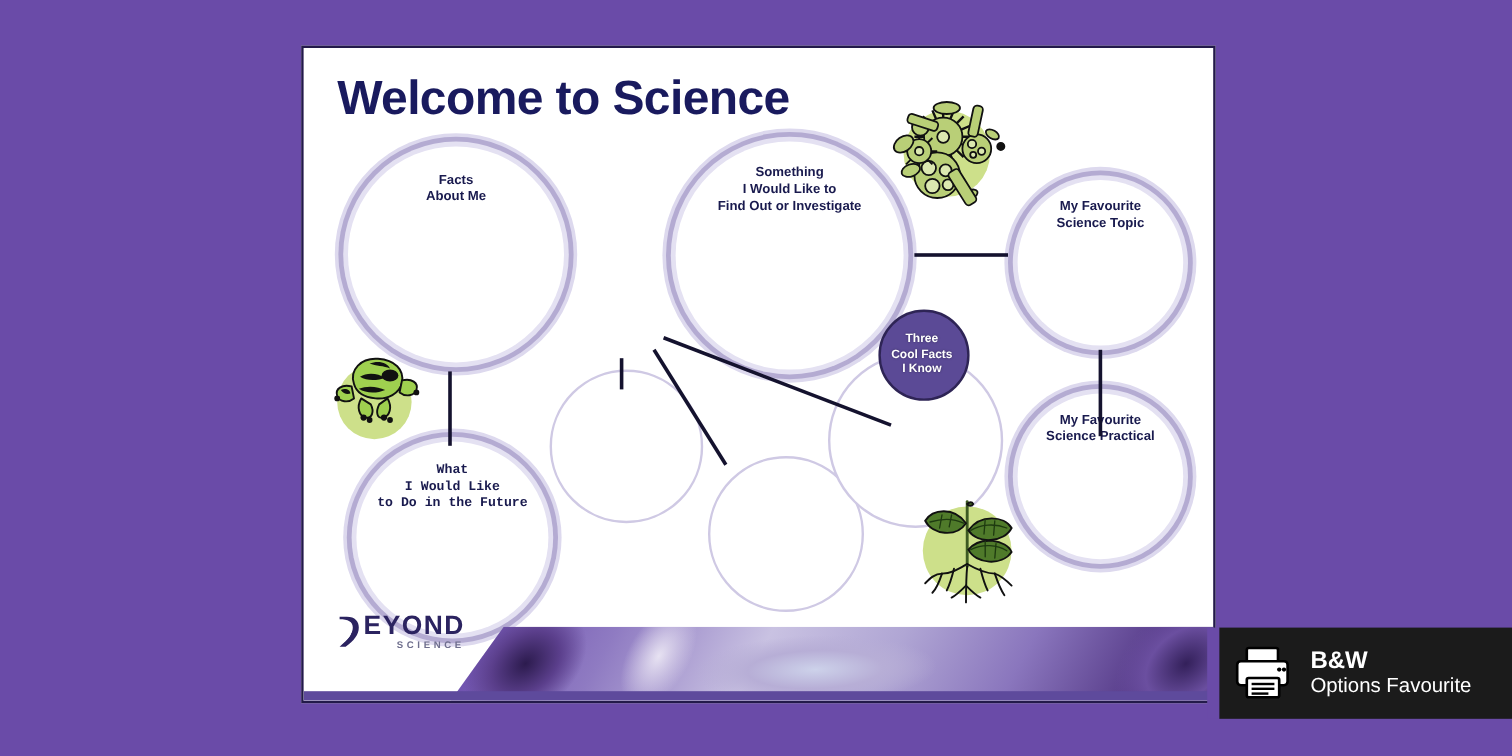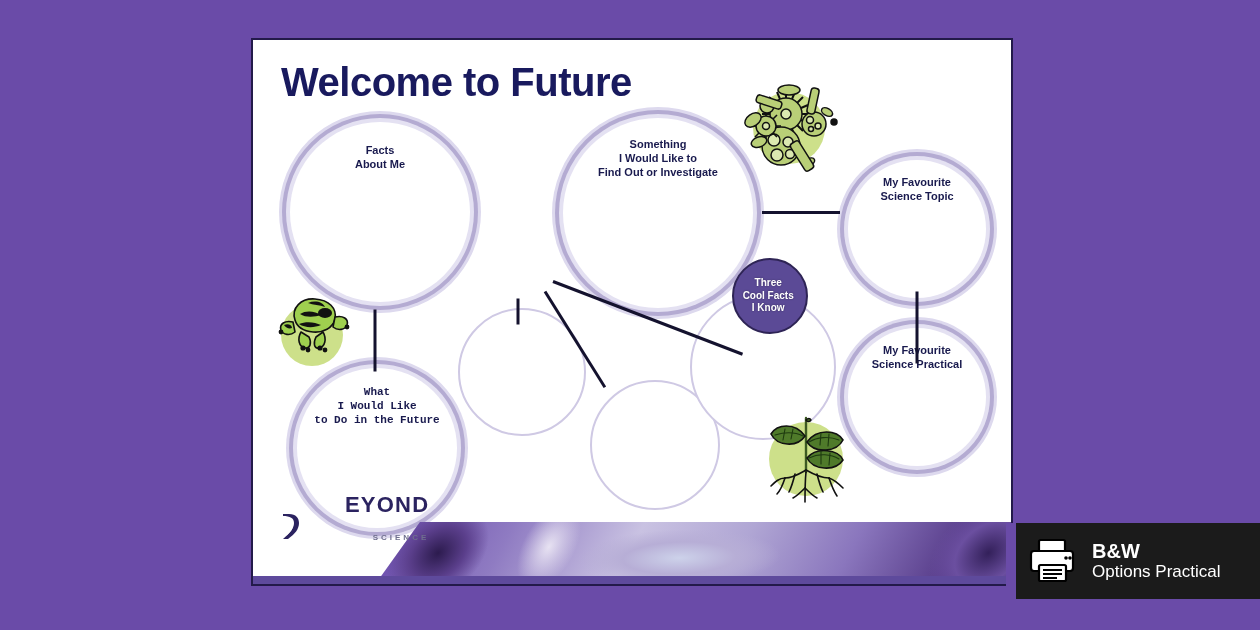--- a/index.html
+++ b/index.html
@@ -131,31 +131,30 @@
     background: #5e4a9c;
   }
 
   
   #logo {
     position: absolute;
     left: 27px; bottom: 42px;
     z-index: 12;
     display: flex;
     align-items: flex-end;
-    gap: 42px;
   }
   #logo .mark { width: 22px; height: 30px; }
   #logo .words { margin-left: 1px; line-height: 1; }
   #logo .word-main {
     font-size: 22px; font-weight: bold; color: #2b2360;
     letter-spacing: 1.2px;
   }
   #logo .word-sub {
     font-size: 8px; font-weight: bold; color: #6f6f8e;
-    letter-spacing: 3px; text-align: right; margin-top: 18px;
+    letter-spacing: 3px; text-align: right; margin-top: 2px;
   }
 
   
   #bw-badge {
     position: absolute;
     left: 1016px; top: 523px;
     width: 244px; height: 76px;
     background: #1b1b1b;
     display: flex;
     align-items: center;
@@ -169,21 +168,21 @@
     position: absolute; left: -10px; top: 0;
     width: 10px; height: 100%;
     background: #6a4ba8;
   }
 </style>
 </head>
 <body>
 
 <div id="card">
 
-  <h1 id="title">Welcome to Future</h1>
+  <h1 id="title">Welcome to Science</h1>
 
   <div class="conn" style="left:664px; top:250px; width:72px; height:3px; transform:rotate(90deg);"></div>
   <div class="conn" style="left:509px; top:171px; width:78px; height:3px;"></div>
   <div class="conn" style="left:122px; top:268px; width:62px; height:3px; transform:rotate(90deg);"></div>
   <div class="conn" style="left:265px; top:257px; width:26px; height:3px; transform:rotate(90deg);"></div>
   <div class="conn" style="left:292px; top:250px; width:113px; height:3px; transform:rotate(58deg);"></div>
   <div class="conn" style="left:300px; top:240px; width:203px; height:3px; transform:rotate(21deg);"></div>
 
   <div class="green-blob" style="left:28px; top:264px; width:62px; height:62px;"></div>
   <div class="green-blob" style="left:500px; top:52px; width:72px; height:72px;"></div>
@@ -193,21 +192,21 @@
     <div class="ring-label" style="top:20px;">Something
 I Would Like to
 Find Out or Investigate</div>
   </div>
 
   <div class="ring" style="left:37px; top:82px; width:180px; height:180px;">
     <div class="ring-label" style="top:22px;">Facts
 About Me</div>
   </div>
 
-  <div class="ring" style="left:595px; top:120px; width:138px; height:138px;">
+  <div class="ring" style="left:595px; top:110px; width:138px; height:138px;">
     <div class="ring-label" style="top:16px;">My Favourite
 Science Topic</div>
   </div>
 
   <div class="ring" style="left:595px; top:288px; width:138px; height:138px;">
     <div class="ring-label" style="top:16px;">My Favourite
 Science Practical</div>
   </div>
 
   <div class="ring" style="left:44px; top:328px; width:160px; height:160px;font-family:Liberation Mono, monospace;">
@@ -358,15 +357,15 @@
     <g fill="#000">
       <circle cx="38" cy="20" r="1.8"></circle>
         <circle cx="42" cy="20" r="1.8"></circle>
       <rect x="15" y="31" width="19" height="2"></rect>
       <rect x="15" y="35" width="19" height="2"></rect>
       <rect x="15" y="39" width="14" height="2"></rect>
     </g>
   </svg>
   <div class="bw-texts">
     <div class="bw-title">B&amp;W</div>
-    <div class="bw-sub">Options Practical</div>
+    <div class="bw-sub">Options Favourite</div>
   </div>
 </div>
 
 </body></html>

